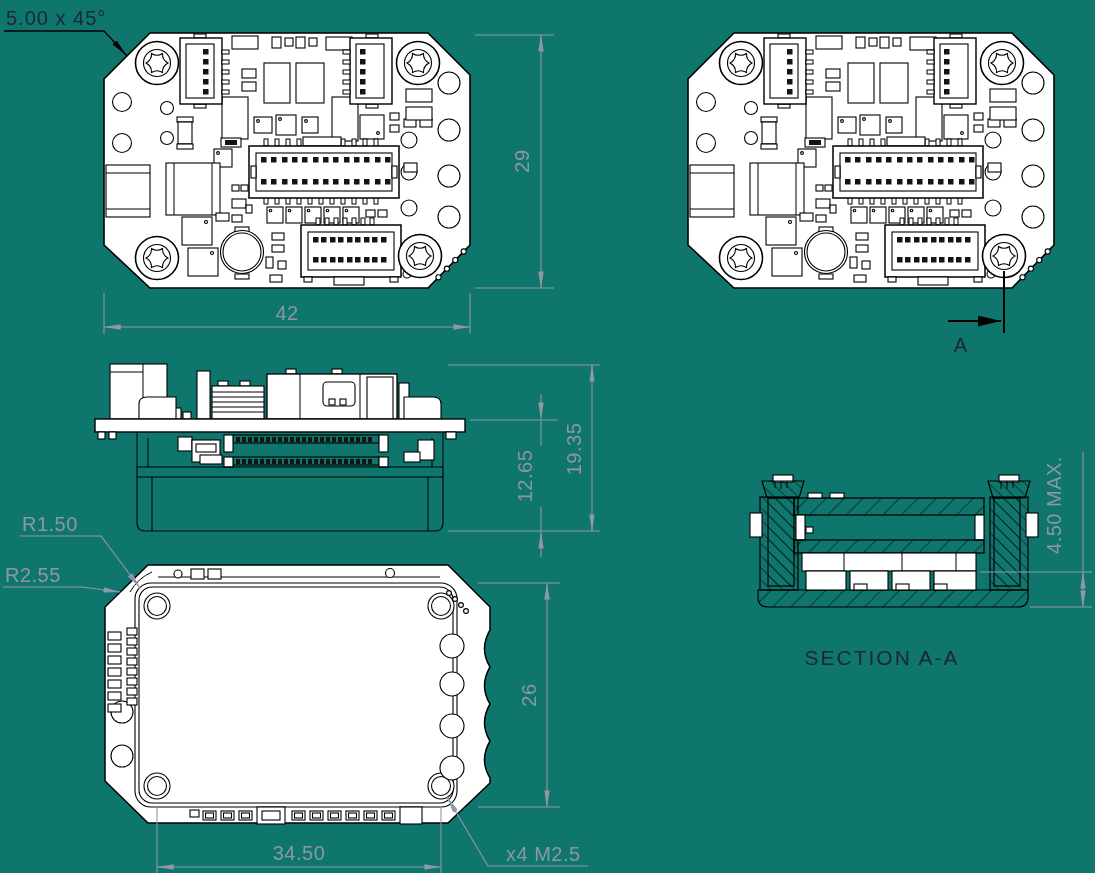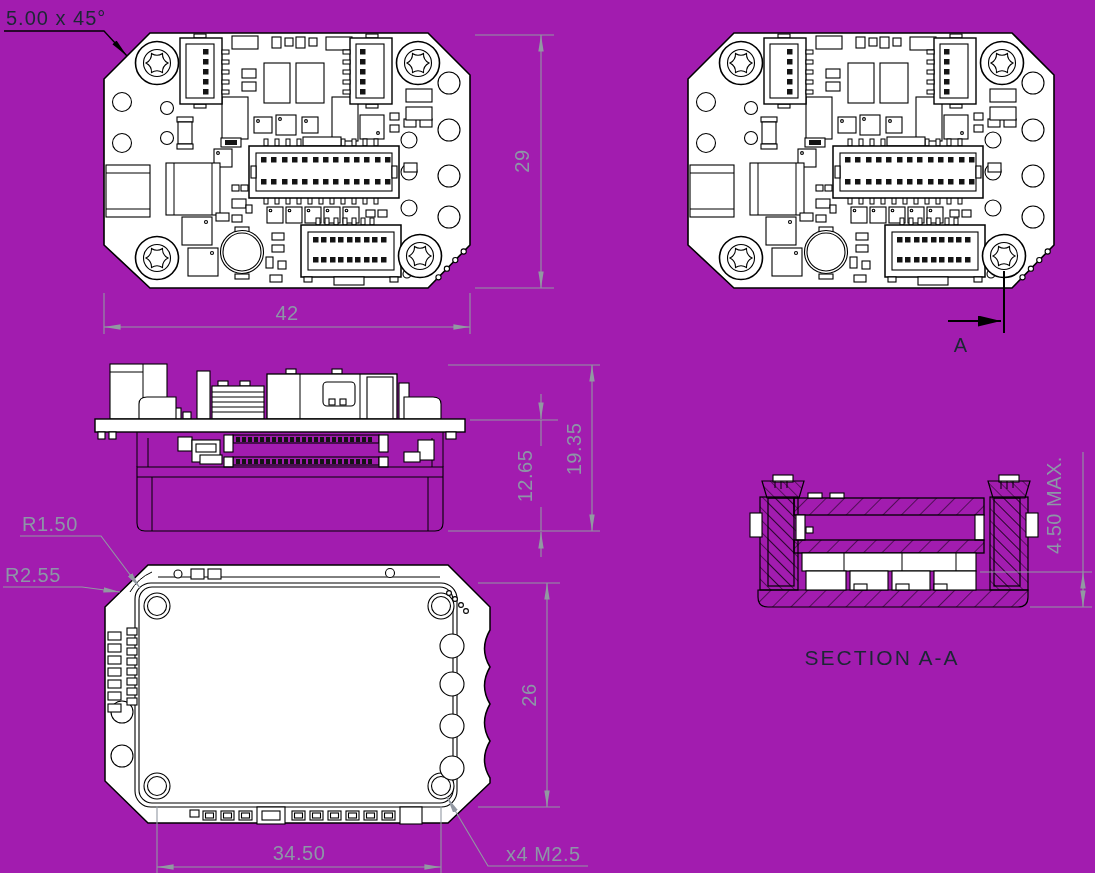--- a/index.html
+++ b/index.html
@@ -1,16 +1,16 @@
 <!DOCTYPE html>
 <html><head>
 <meta charset="utf-8">
 <style>
   html,body { margin:0; padding:0; background:#ffffff; }
-  #canvas { position:relative; width:1095px; height:873px; background:#a21caf; overflow:hidden;
+  #canvas { position:relative; width:1095px; height:873px; background:#0f766e; overflow:hidden;
             font-family:"Liberation Sans", sans-serif; }
   svg text { user-select:none; }
   .k  { fill:#ffffff; stroke:#000000; stroke-width:1.1; }
   .kk { fill:none;    stroke:#000000; stroke-width:1.1; }
   .p  { fill:#141414; stroke:none; }
   .dl { stroke:#9298a2; stroke-width:1.1; fill:none; }
   .bl { stroke:#000000; fill:none; }
   .dt { font-family:"Liberation Sans",sans-serif; font-size:20px; fill:#8d96a7; letter-spacing:0.5px; }
   .ct { font-family:"Liberation Sans",sans-serif; font-size:20px; fill:#1c2734; letter-spacing:1px; }
   .st { font-family:"Liberation Sans",sans-serif; font-size:21px; fill:#1c2734; letter-spacing:2px; }

